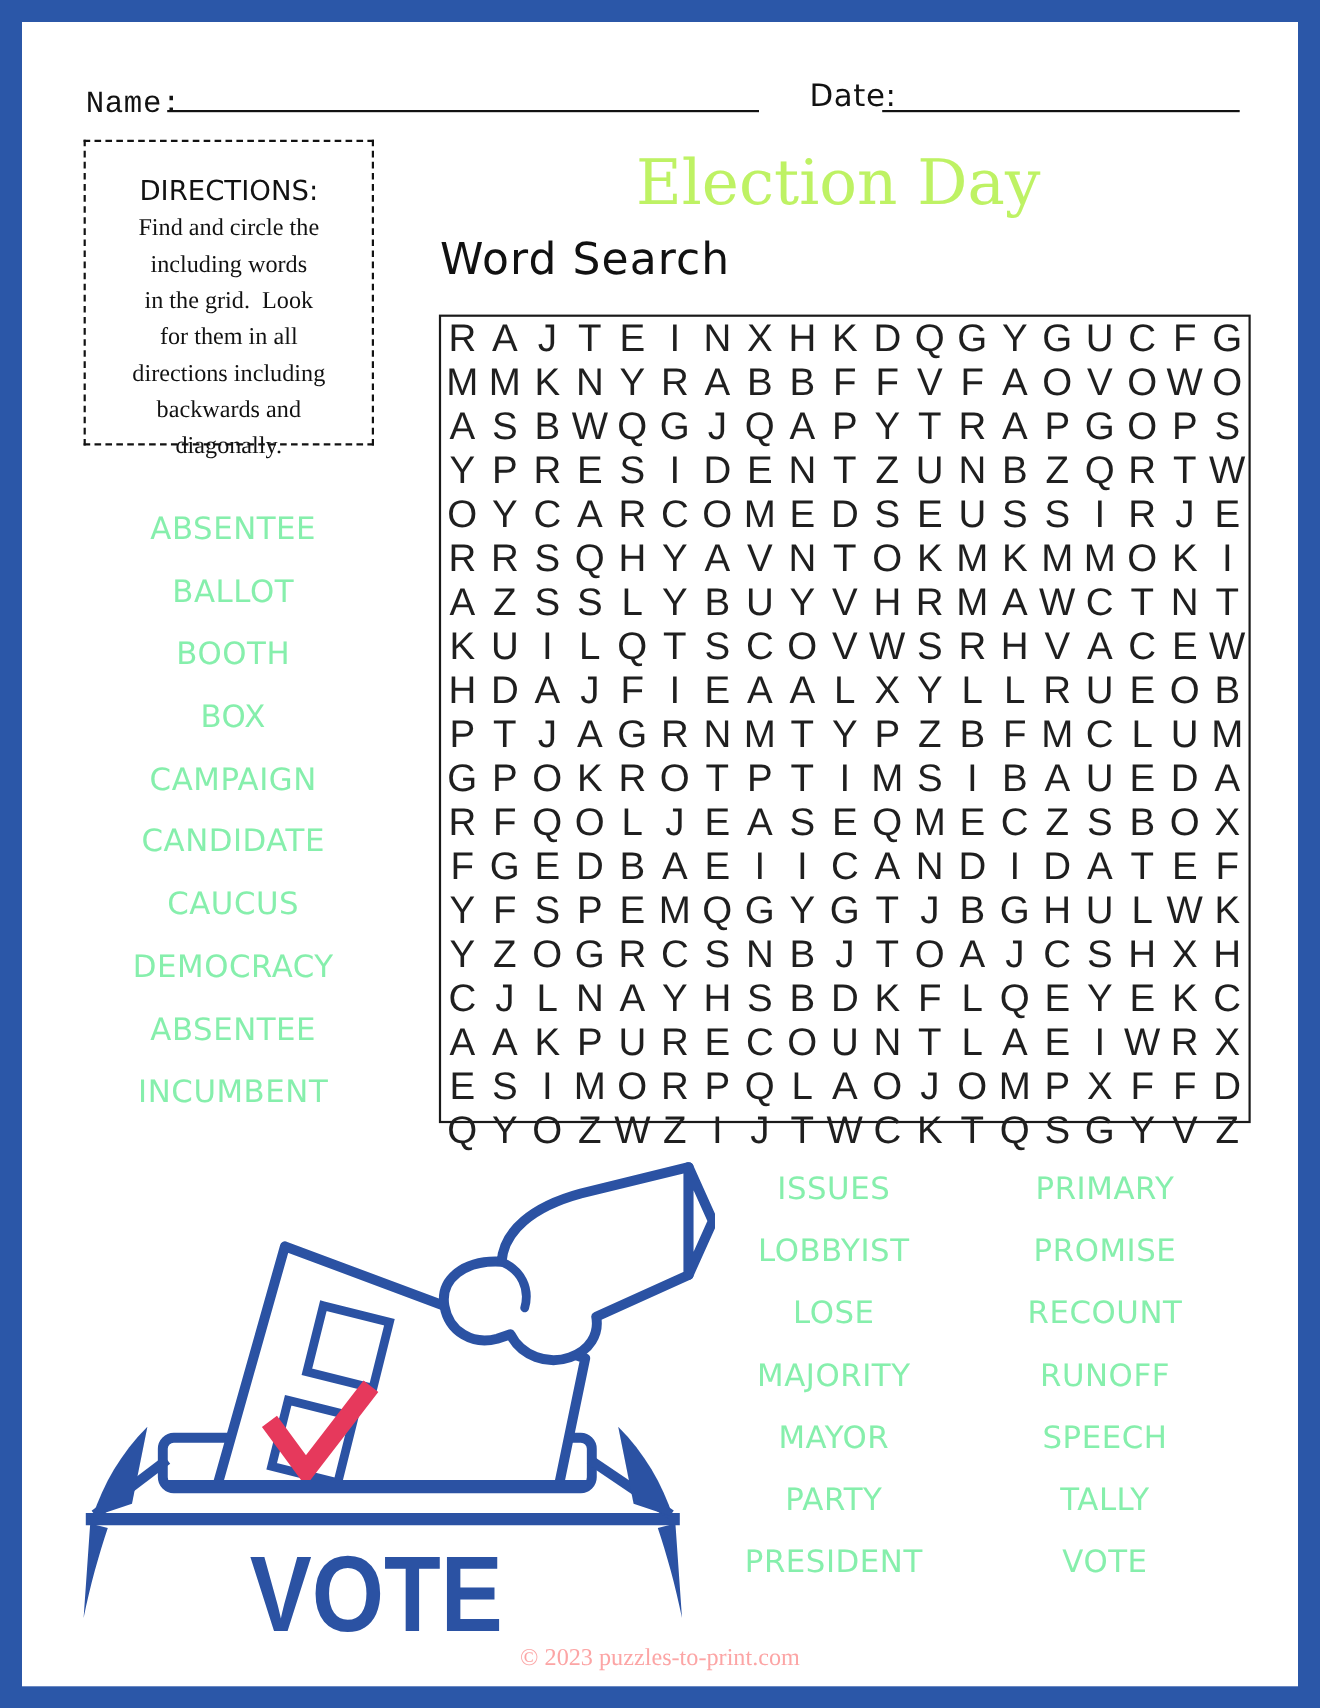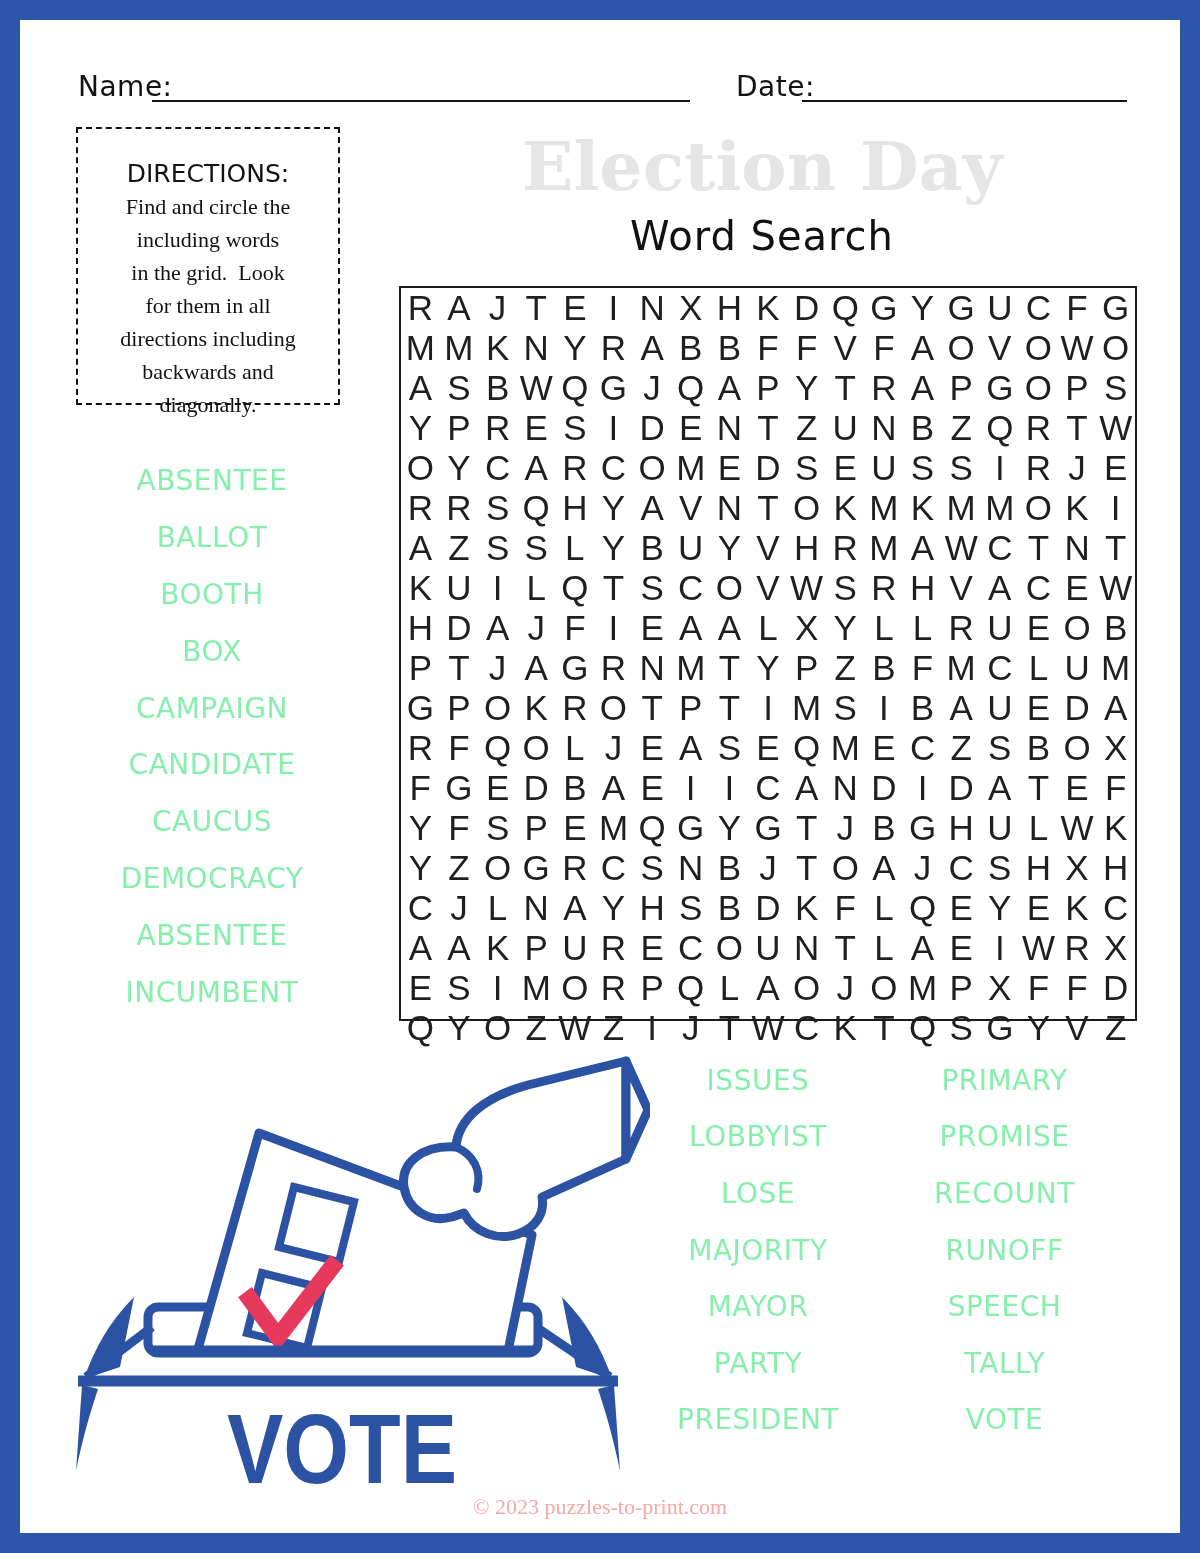--- a/index.html
+++ b/index.html
@@ -13,23 +13,23 @@
   .write-line{border-bottom:2.5px solid #121212;height:28px;}
 
   
   .directions-box{left:76px;top:127px;width:260px;height:274px;border:2.5px dashed #121212;
                   text-align:center;color:#121212;}
   .directions-title{margin-top:28px;font-size:25px;line-height:33px;}
   .directions-line{font-size:22px;line-height:33px;white-space:pre-wrap;font-family:Liberation Serif, serif;}
 
   
   .title-main{left:400px;top:122px;width:724px;text-align:center;
-              font-family:"DejaVu Serif",serif;font-weight:bold;font-size:68px;line-height:88px;
-              color:#e5e5e5;}
-  .title-sub{left:400px;top:212px;width:724px;text-align:center;font-size:40px;line-height:48px;
+              font-family:"DejaVu Serif",serif;font-weight:normal;font-size:57px;line-height:88px;
+              color:#bef264;}
+  .title-sub{left:400px;top:212px;width:724px;font-size:40px;line-height:48px;
              color:#111;letter-spacing:1px;}
 
   
   .word-list-left{left:72px;top:452px;width:280px;}
   .word-list-left .word-item{height:56.9px;}
   .word-item{display:flex;align-items:center;justify-content:center;
              font-size:28px;letter-spacing:0.5px;color:#86efac;}
   .bottom-list{top:1052px;}
   .bottom-list .word-item{height:56.6px;}
   .bl-a{left:638px;width:240px;}
@@ -50,21 +50,21 @@
   
   .footer{left:0;top:1494px;width:1200px;text-align:center;
           font-family:"Liberation Serif",serif;font-size:22px;color:#fca5a5;}
 </style>
 </head>
 <body>
 
 <div class="page">
   <div class="sheet"></div>
 
-  <div class="abs hdr-label" style="left:78px;top:70px;">Name:</div>
+  <div class="abs hdr-label" style="left:78px;top:80px;font-family:Liberation Mono, monospace;">Name:</div>
   <div class="abs write-line" style="left:152px;top:72px;width:538px;"></div>
   <div class="abs hdr-label" style="left:736px;top:70px;">Date:</div>
   <div class="abs write-line" style="left:802px;top:72px;width:325px;"></div>
 
   <div class="abs directions-box">
     <div class="directions-title">DIRECTIONS:</div>
     <div>
         <div class="directions-line">Find and circle the</div>
         <div class="directions-line">including words</div>
         <div class="directions-line">in the grid.  Look</div>

